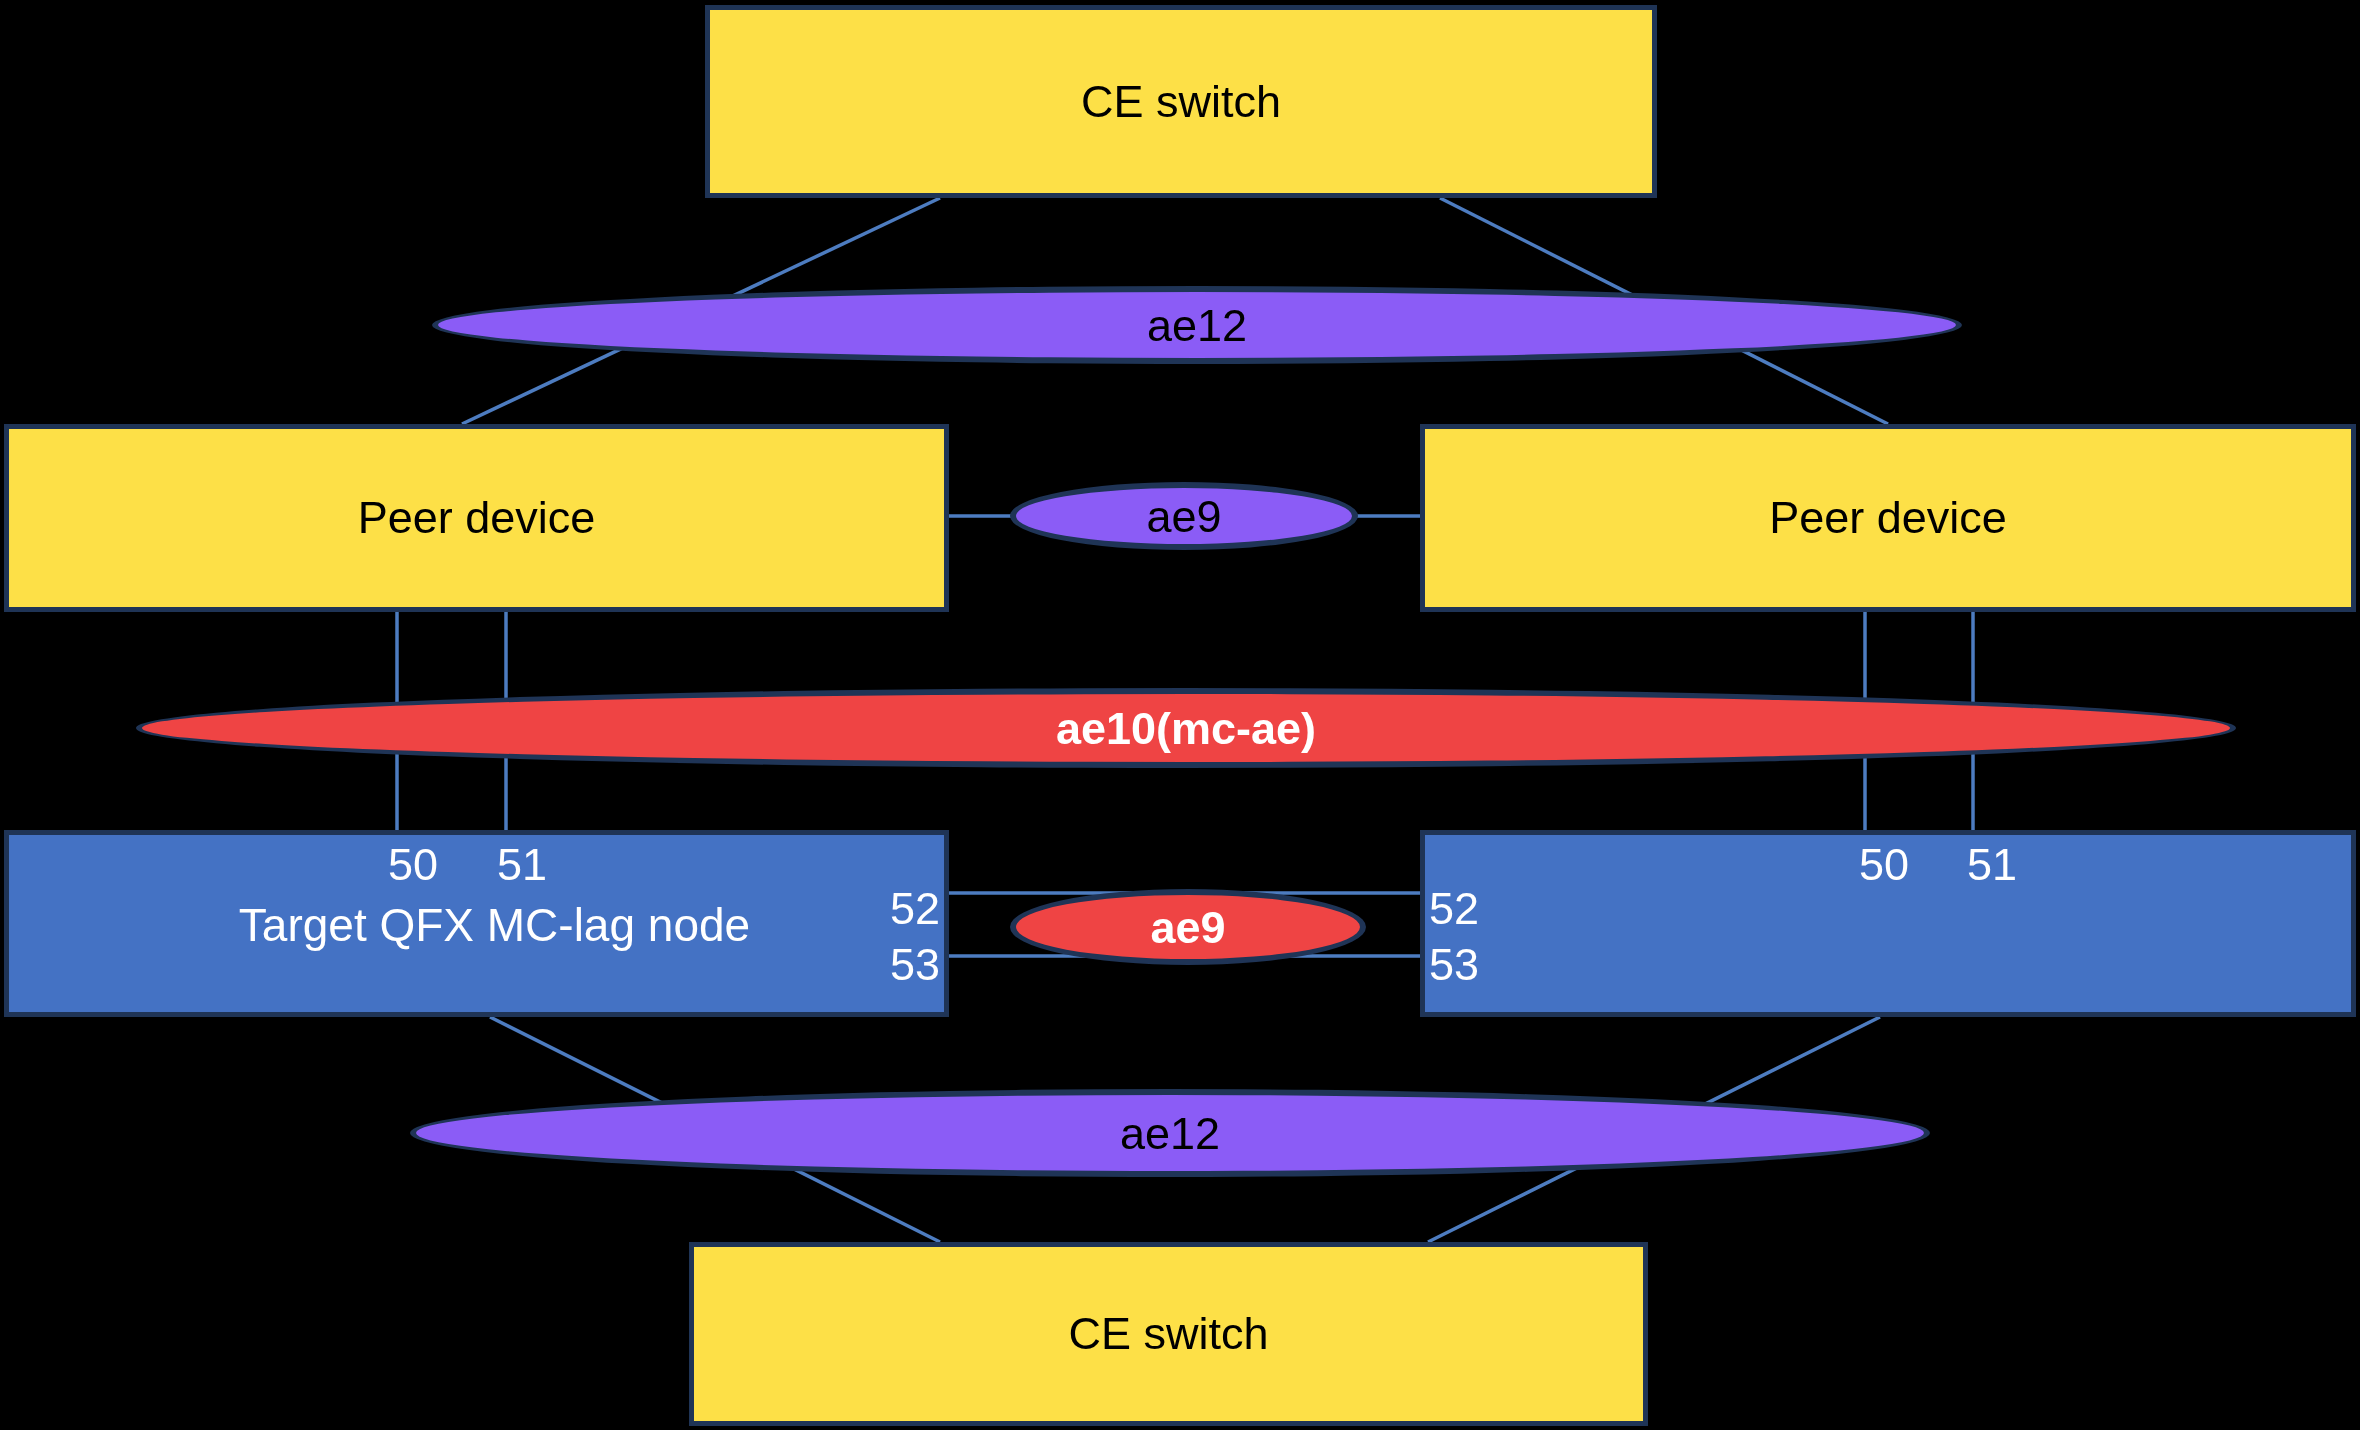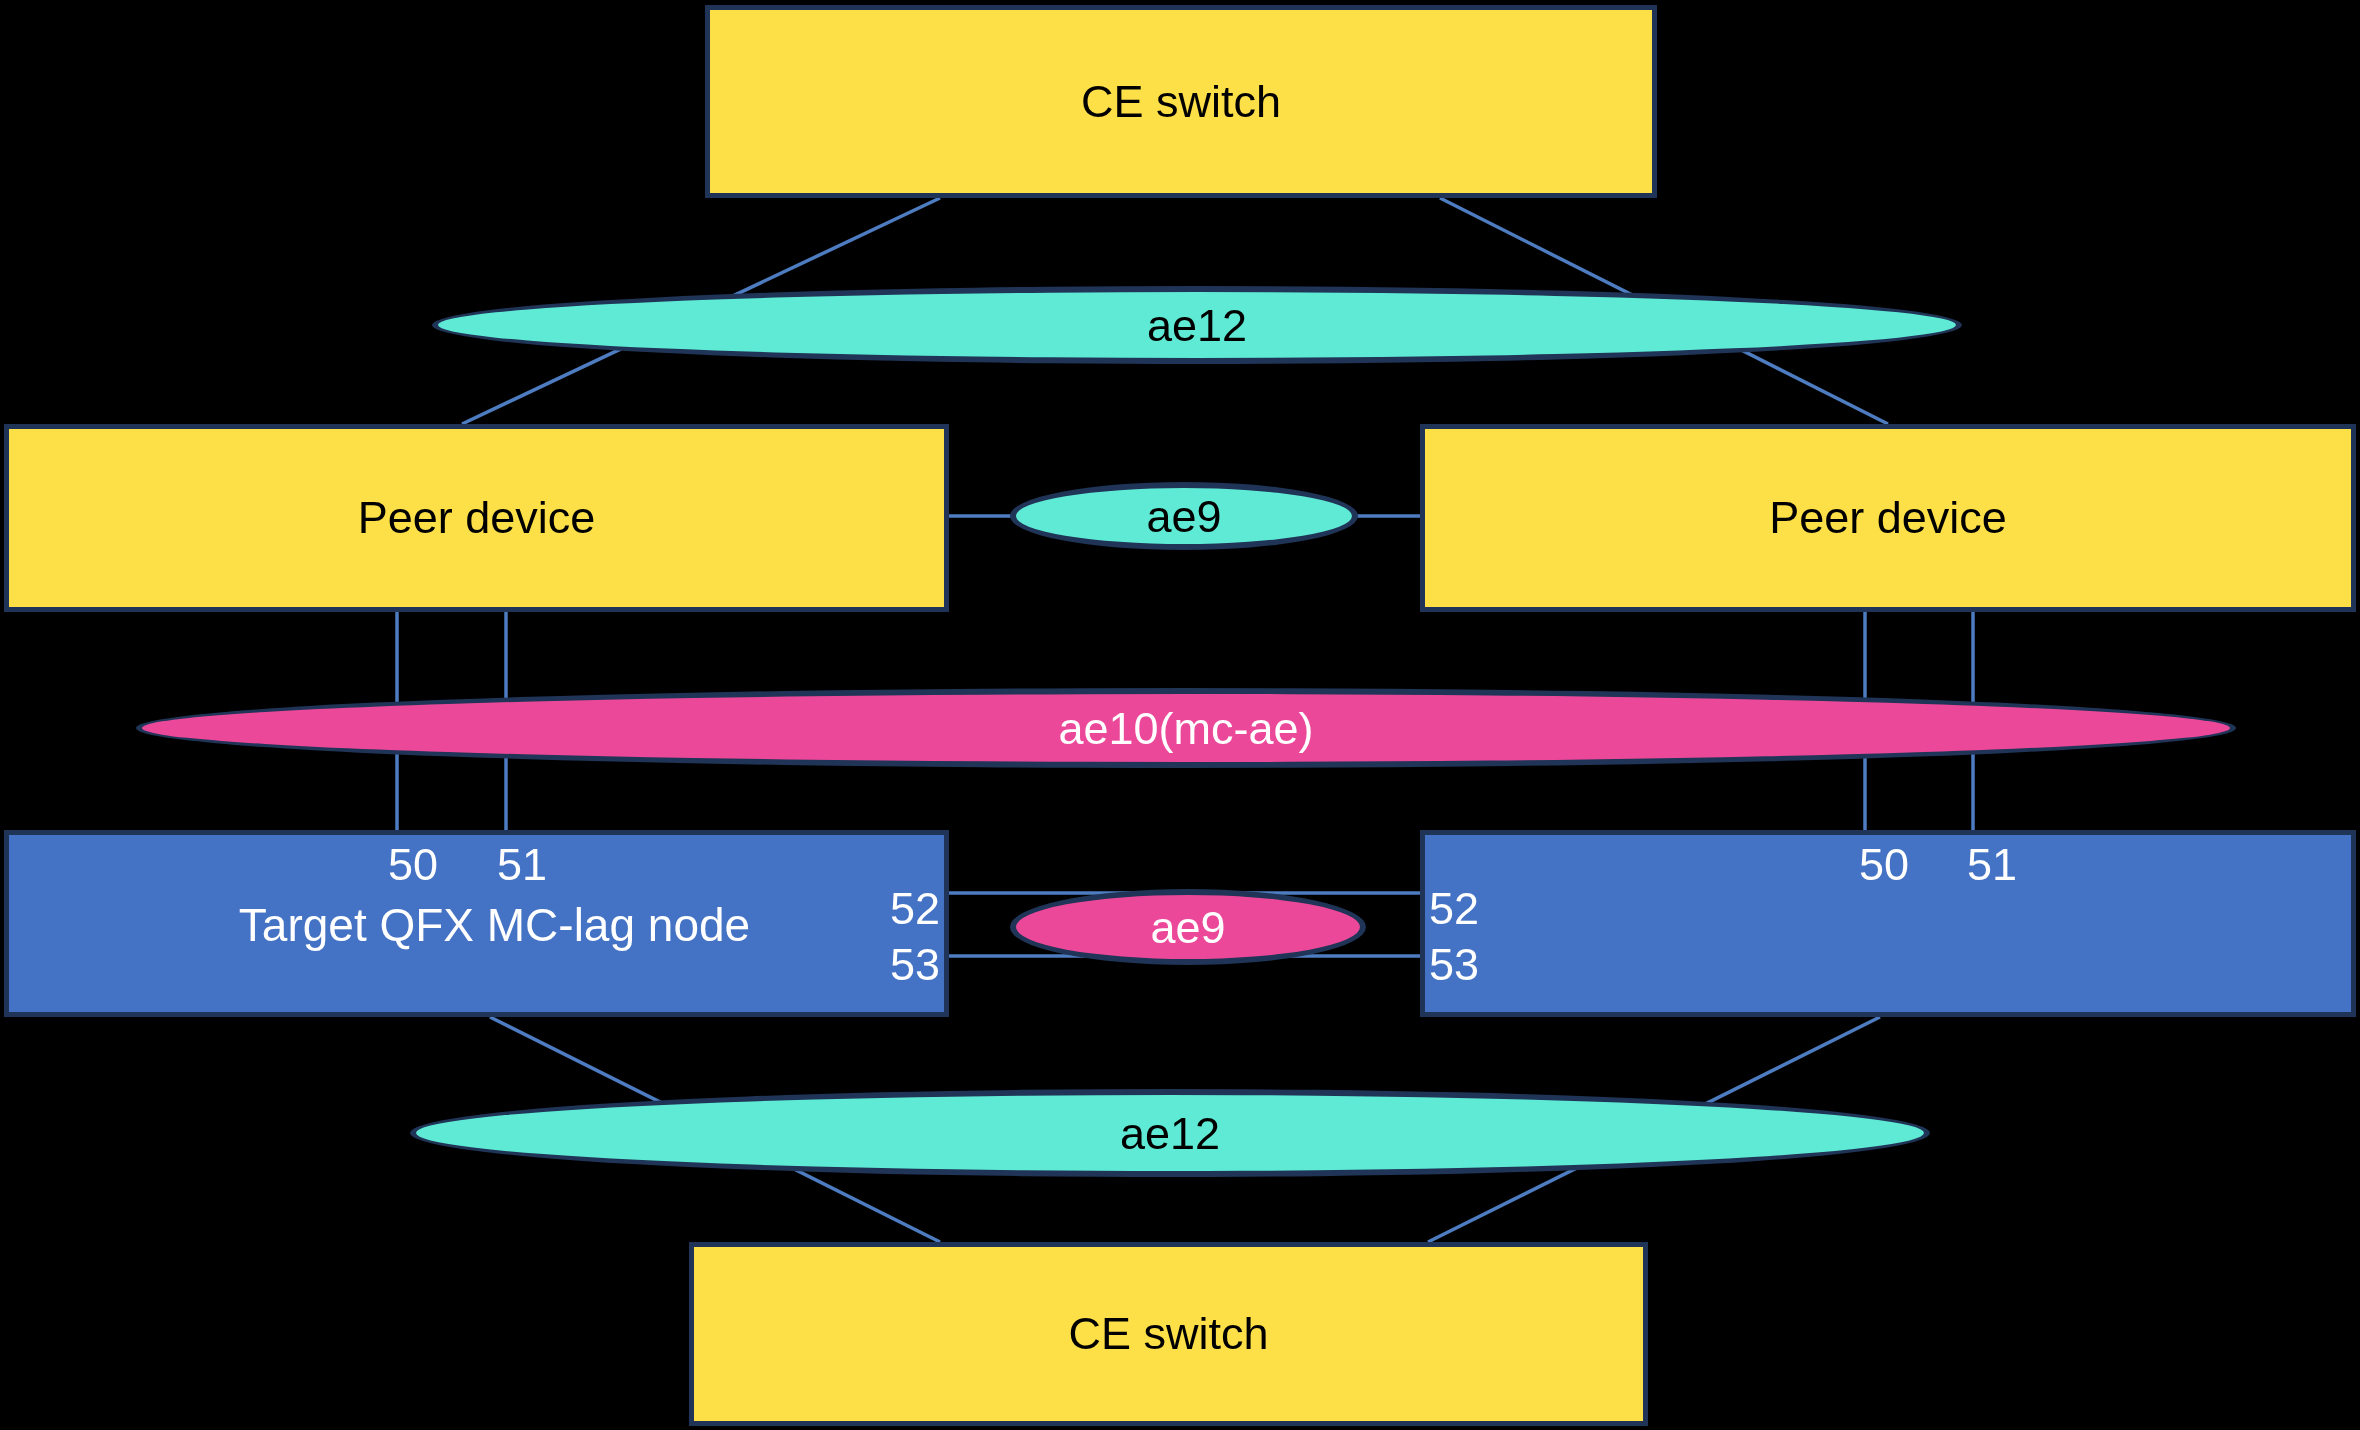--- a/index.html
+++ b/index.html
@@ -35,32 +35,32 @@
   }
   .box.blue {
     background: #4472c4;
     color: #ffffff;
   }
   .ellipse {
     position: absolute;
     box-sizing: border-box;
     border: 6px solid #1f3456;
     border-radius: 50%;
-    background: #5eead4;
+    background: #8b5cf6;
     display: flex;
     align-items: center;
     justify-content: center;
     font-size: 45px;
     color: #000000;
     line-height: 1;
   }
   .ellipse.green {
-    background: #ec4899;
+    background: #ef4444;
     color: #ffffff;
-    font-weight: 400;
+    font-weight: 700;
   }
   .port {
     position: absolute;
     color: #ffffff;
     font-size: 45px;
     line-height: 44px;
     text-align: right;
     width: 80px;
   }
   .port.side-right {

